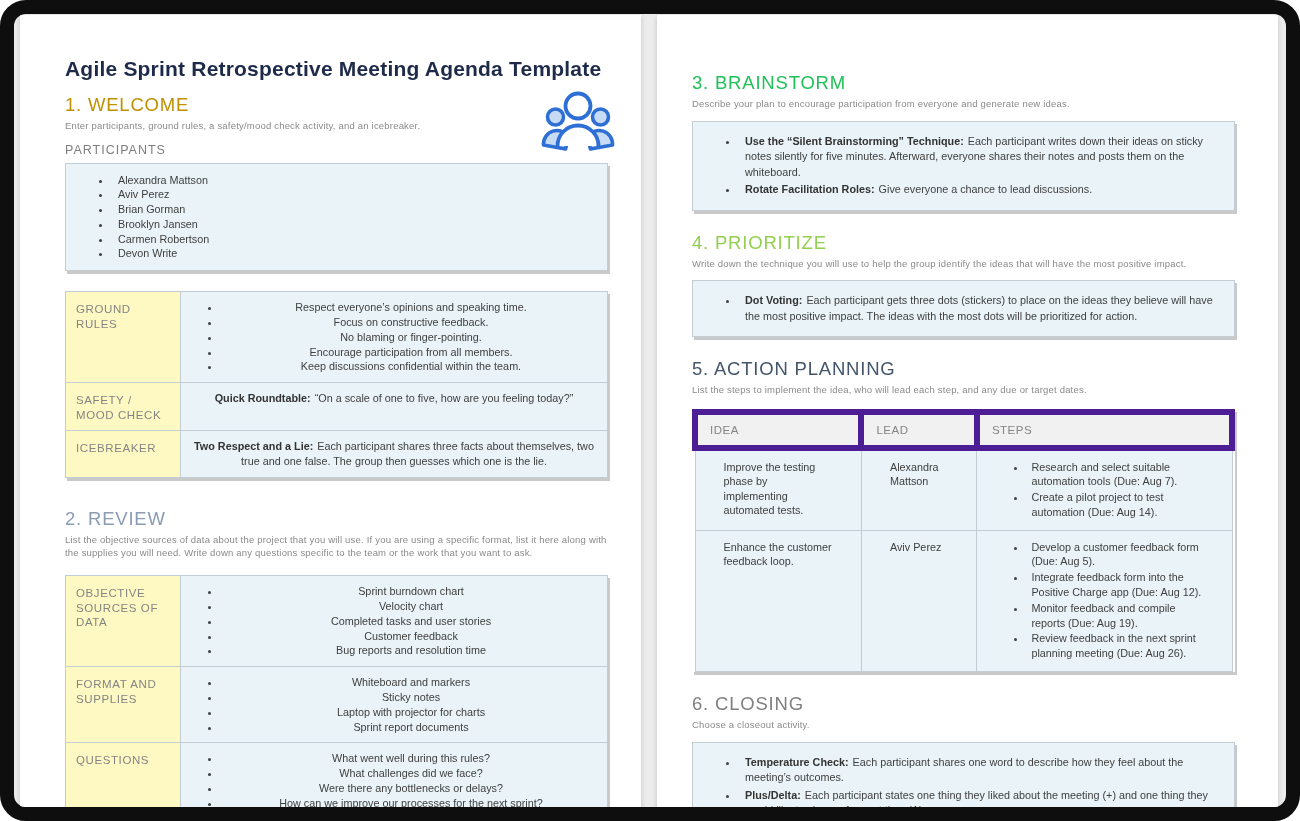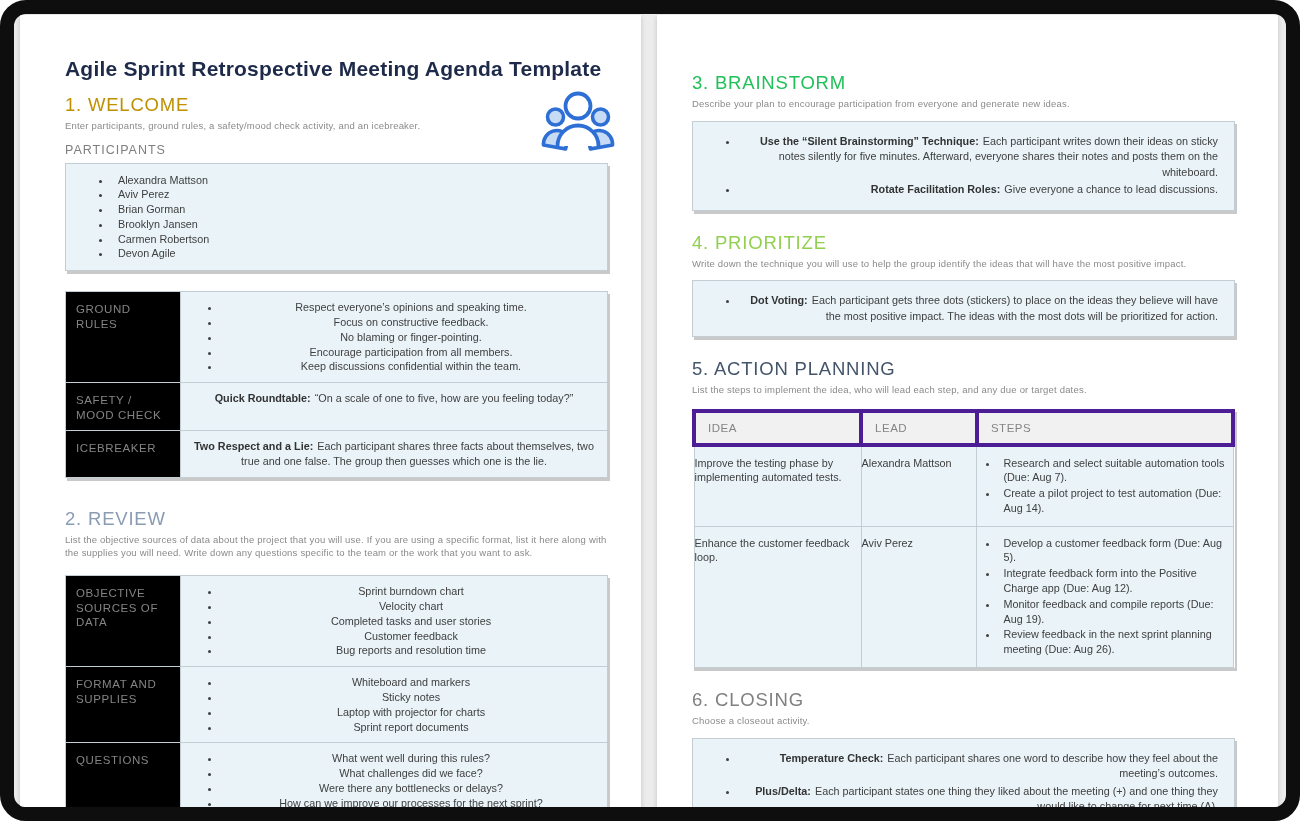--- a/index.html
+++ b/index.html
@@ -48,52 +48,52 @@
   .bluebox{
     background:#E9F3F8;border:1px solid #c3cdd4;
     box-shadow:2px 3px 0 #c9c9c9;box-sizing:border-box;
   }
   .participants-box{padding:9px 16px;}
   ul{margin:0;padding-left:30px;}
   li{
     font-size:10.8px;color:#404040;line-height:14.8px;padding-left:6px;
   }
   .items-box{padding:10px 16px;}
-  .items-box li{line-height:15.5px;margin:2px 0;text-align:right;}
+  .items-box li{line-height:15.5px;margin:2px 0;}
   .lead{font-weight:bold;color:#333333;margin-right:4px;}
 
   .info-table{
     width:100%;border-collapse:collapse;margin-top:20px;
     box-shadow:2px 3px 0 #c9c9c9;
   }
   .info-table td{border:1px solid #c3cdd4;vertical-align:top;}
   td.lbl{
-    width:96px;background:#000000;color:#848484;font-size:11.5px;
+    width:96px;background:#fef9c3;color:#848484;font-size:11.5px;
     letter-spacing:0.6px;padding:10px 8px 8px 10px;line-height:14.5px;
   }
   td.val{
     background:#E9F3F8;padding:8px 12px;font-size:10.8px;color:#404040;
     line-height:15px;
     text-align:center;
   }
   td.val ul{padding-left:28px;}
 
   .section{margin-bottom:21px;}
   .action-table{
     width:100%;border-collapse:collapse;margin-top:12px;
     box-shadow:2px 3px 0 #c9c9c9;
   }
   .action-table th{
     background:#F1F1F1;color:#848484;font-weight:normal;font-size:11.5px;
     text-align:left;padding:9px 12px;letter-spacing:0.5px;
-    border:4px solid #4c1d95;
+    border:6px solid #4c1d95;
   }
   .action-table td{
     background:#E9F3F8;border:1px solid #c3cdd4;font-size:10.8px;
-    color:#404040;padding:9px 0;vertical-align:top;line-height:14.5px;
+    color:#404040;padding:9px 28px;vertical-align:top;line-height:14.5px;
   }
   .col-idea{width:31%;}
   .col-lead{width:21.5%;}
   .col-steps{width:47.5%;}
   .action-table td ul{padding-left:22px;}
   .action-table td li{padding-left:4px;margin-bottom:1px;}
 
   .people-icon{
     position:absolute;top:74px;right:26px;width:74px;height:72px;
   }
@@ -121,21 +121,21 @@
       <p class="desc">Enter participants, ground rules, a safety/mood check activity, and an icebreaker.</p>
       <div class="sublabel">PARTICIPANTS</div>
 
       <div class="bluebox participants-box">
         <ul>
           <li>Alexandra Mattson</li>
           <li>Aviv Perez</li>
           <li>Brian Gorman</li>
           <li>Brooklyn Jansen</li>
           <li>Carmen Robertson</li>
-          <li>Devon Agile</li>
+          <li>Devon Write</li>
         </ul>
       </div>
 
       <table class="info-table">
         <tbody>
             <tr>
           <td class="lbl">GROUND RULES</td>
           <td class="val">
             <ul>
               <li>Respect everyone’s opinions and speaking time.</li>

